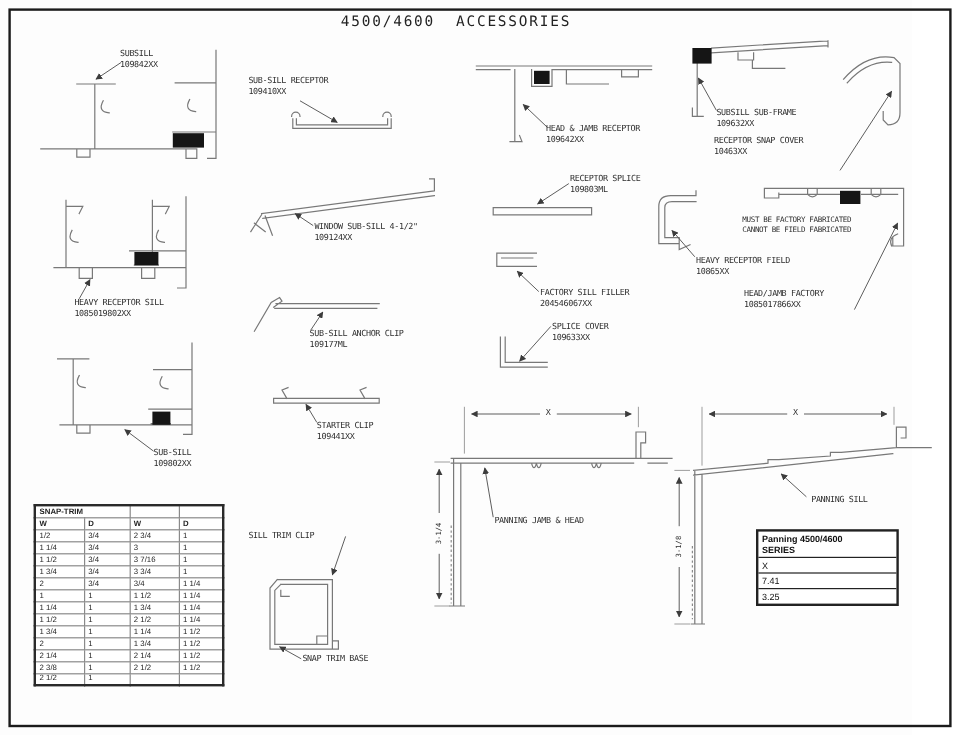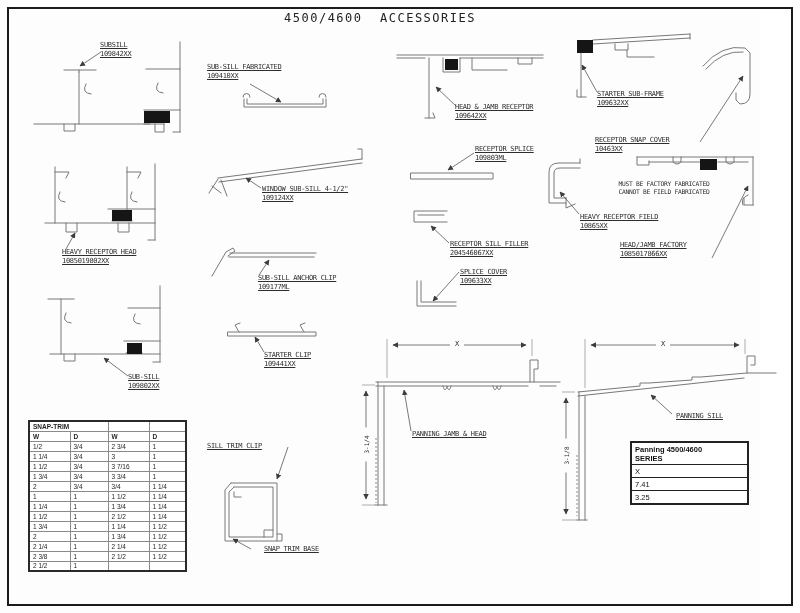--- a/index.html
+++ b/index.html
@@ -11,21 +11,21 @@
     font-size:12px;letter-spacing:1.5px;white-space:pre;color:#222}
   svg.art{position:absolute;left:0;top:0}
   .prof{stroke:#787878;fill:none;stroke-width:1;stroke-linecap:square}
   .gasket{fill:#151515;stroke:none}
   .leader{stroke:#565656;stroke-width:.8;fill:none}
   .dim{stroke:#565656;stroke-width:.8;fill:none}
   .ext{stroke:#8a8a8a;stroke-width:.7;fill:none}
   .ribs{stroke:#8a8a8a;stroke-width:1;stroke-dasharray:2 2;fill:none}
   .lbl{position:absolute;white-space:nowrap}
   .lbl span{display:block;font-size:7px;line-height:8.5px;letter-spacing:-.3px;
-    color:#2e2e2e;text-decoration:underline;text-underline-offset:1px}
+    color:#2e2e2e;text-underline-offset:1px}
   .note{position:absolute;width:116px;text-align:center;font-size:6.3px;
     line-height:7.6px;letter-spacing:-.3px;color:#2e2e2e}
   .dimx{position:absolute;font-size:7px;color:#2e2e2e;background:#fdfdfd;
     text-align:center;width:14px;line-height:9px}
   .dimv{position:absolute;font-size:6px;color:#2e2e2e;width:34px;text-align:center;
     transform:rotate(-90deg);background:#fdfdfd;line-height:7px}
   table.snaptrim{position:absolute;left:28px;top:420px;border-collapse:collapse;
     table-layout:fixed;width:157px;background:#fff;border:2px solid #2a2a2a;
     font-family:"Liberation Sans",sans-serif}
   table.snaptrim th,table.snaptrim td{border:1px solid #8a8a8a;font-size:6.5px;
@@ -179,79 +179,79 @@
       <line class="dim" x1="566" y1="398" x2="566" y2="514" marker-start="url(#arw)" marker-end="url(#arw)"></line>
       <line class="leader" x1="672" y1="414" x2="651" y2="395" marker-end="url(#arw)"></line>
     </g>
   </svg>
 
   <div class="lbl" style="left:100px;top:41px">
     <span>SUBSILL</span>
     <span>109842XX</span>
   </div>
   <div class="lbl" style="left:207px;top:63px">
-    <span>SUB-SILL FABRICATED</span>
+    <span>SUB-SILL RECEPTOR</span>
     <span>109410XX</span>
   </div>
   <div class="lbl" style="left:455px;top:103px">
     <span>HEAD &amp; JAMB RECEPTOR</span>
     <span>109642XX</span>
   </div>
   <div class="lbl" style="left:597px;top:90px">
-    <span>STARTER SUB-FRAME</span>
+    <span>SUBSILL SUB-FRAME</span>
     <span>109632XX</span>
   </div>
-  <div class="lbl" style="left:595px;top:136px">
+  <div class="lbl" style="left:595px;top:113px">
     <span>RECEPTOR SNAP COVER</span>
     <span>10463XX</span>
   </div>
   <div class="lbl" style="left:475px;top:145px">
     <span>RECEPTOR SPLICE</span>
     <span>109803ML</span>
   </div>
   <div class="lbl" style="left:262px;top:185px">
     <span>WINDOW SUB-SILL 4-1/2"</span>
     <span>109124XX</span>
   </div>
   <div class="lbl" style="left:580px;top:213px">
     <span>HEAVY RECEPTOR FIELD</span>
     <span>10865XX</span>
   </div>
   <div class="lbl" style="left:620px;top:241px">
     <span>HEAD/JAMB FACTORY</span>
     <span>1085017866XX</span>
   </div>
   <div class="lbl" style="left:450px;top:240px">
-    <span>RECEPTOR SILL FILLER</span>
+    <span>FACTORY SILL FILLER</span>
     <span>204546067XX</span>
   </div>
   <div class="lbl" style="left:460px;top:268px">
     <span>SPLICE COVER</span>
     <span>109633XX</span>
   </div>
   <div class="lbl" style="left:258px;top:274px">
     <span>SUB-SILL ANCHOR CLIP</span>
     <span>109177ML</span>
   </div>
   <div class="lbl" style="left:264px;top:351px">
     <span>STARTER CLIP</span>
     <span>109441XX</span>
   </div>
   <div class="lbl" style="left:62px;top:248px">
-    <span>HEAVY RECEPTOR HEAD</span>
+    <span>HEAVY RECEPTOR SILL</span>
     <span>1085019802XX</span>
   </div>
   <div class="lbl" style="left:128px;top:373px">
     <span>SUB-SILL</span>
     <span>109802XX</span>
   </div>
   <div class="lbl" style="left:207px;top:442px">
     <span>SILL TRIM CLIP</span>
   </div>
-  <div class="lbl" style="left:264px;top:545px">
+  <div class="lbl" style="left:252px;top:545px">
     <span>SNAP TRIM BASE</span>
   </div>
   <div class="lbl" style="left:412px;top:430px">
     <span>PANNING JAMB &amp; HEAD</span>
   </div>
   <div class="lbl" style="left:676px;top:412px">
     <span>PANNING SILL</span>
   </div>
 
   <div class="note" style="left:606px;top:180px">

